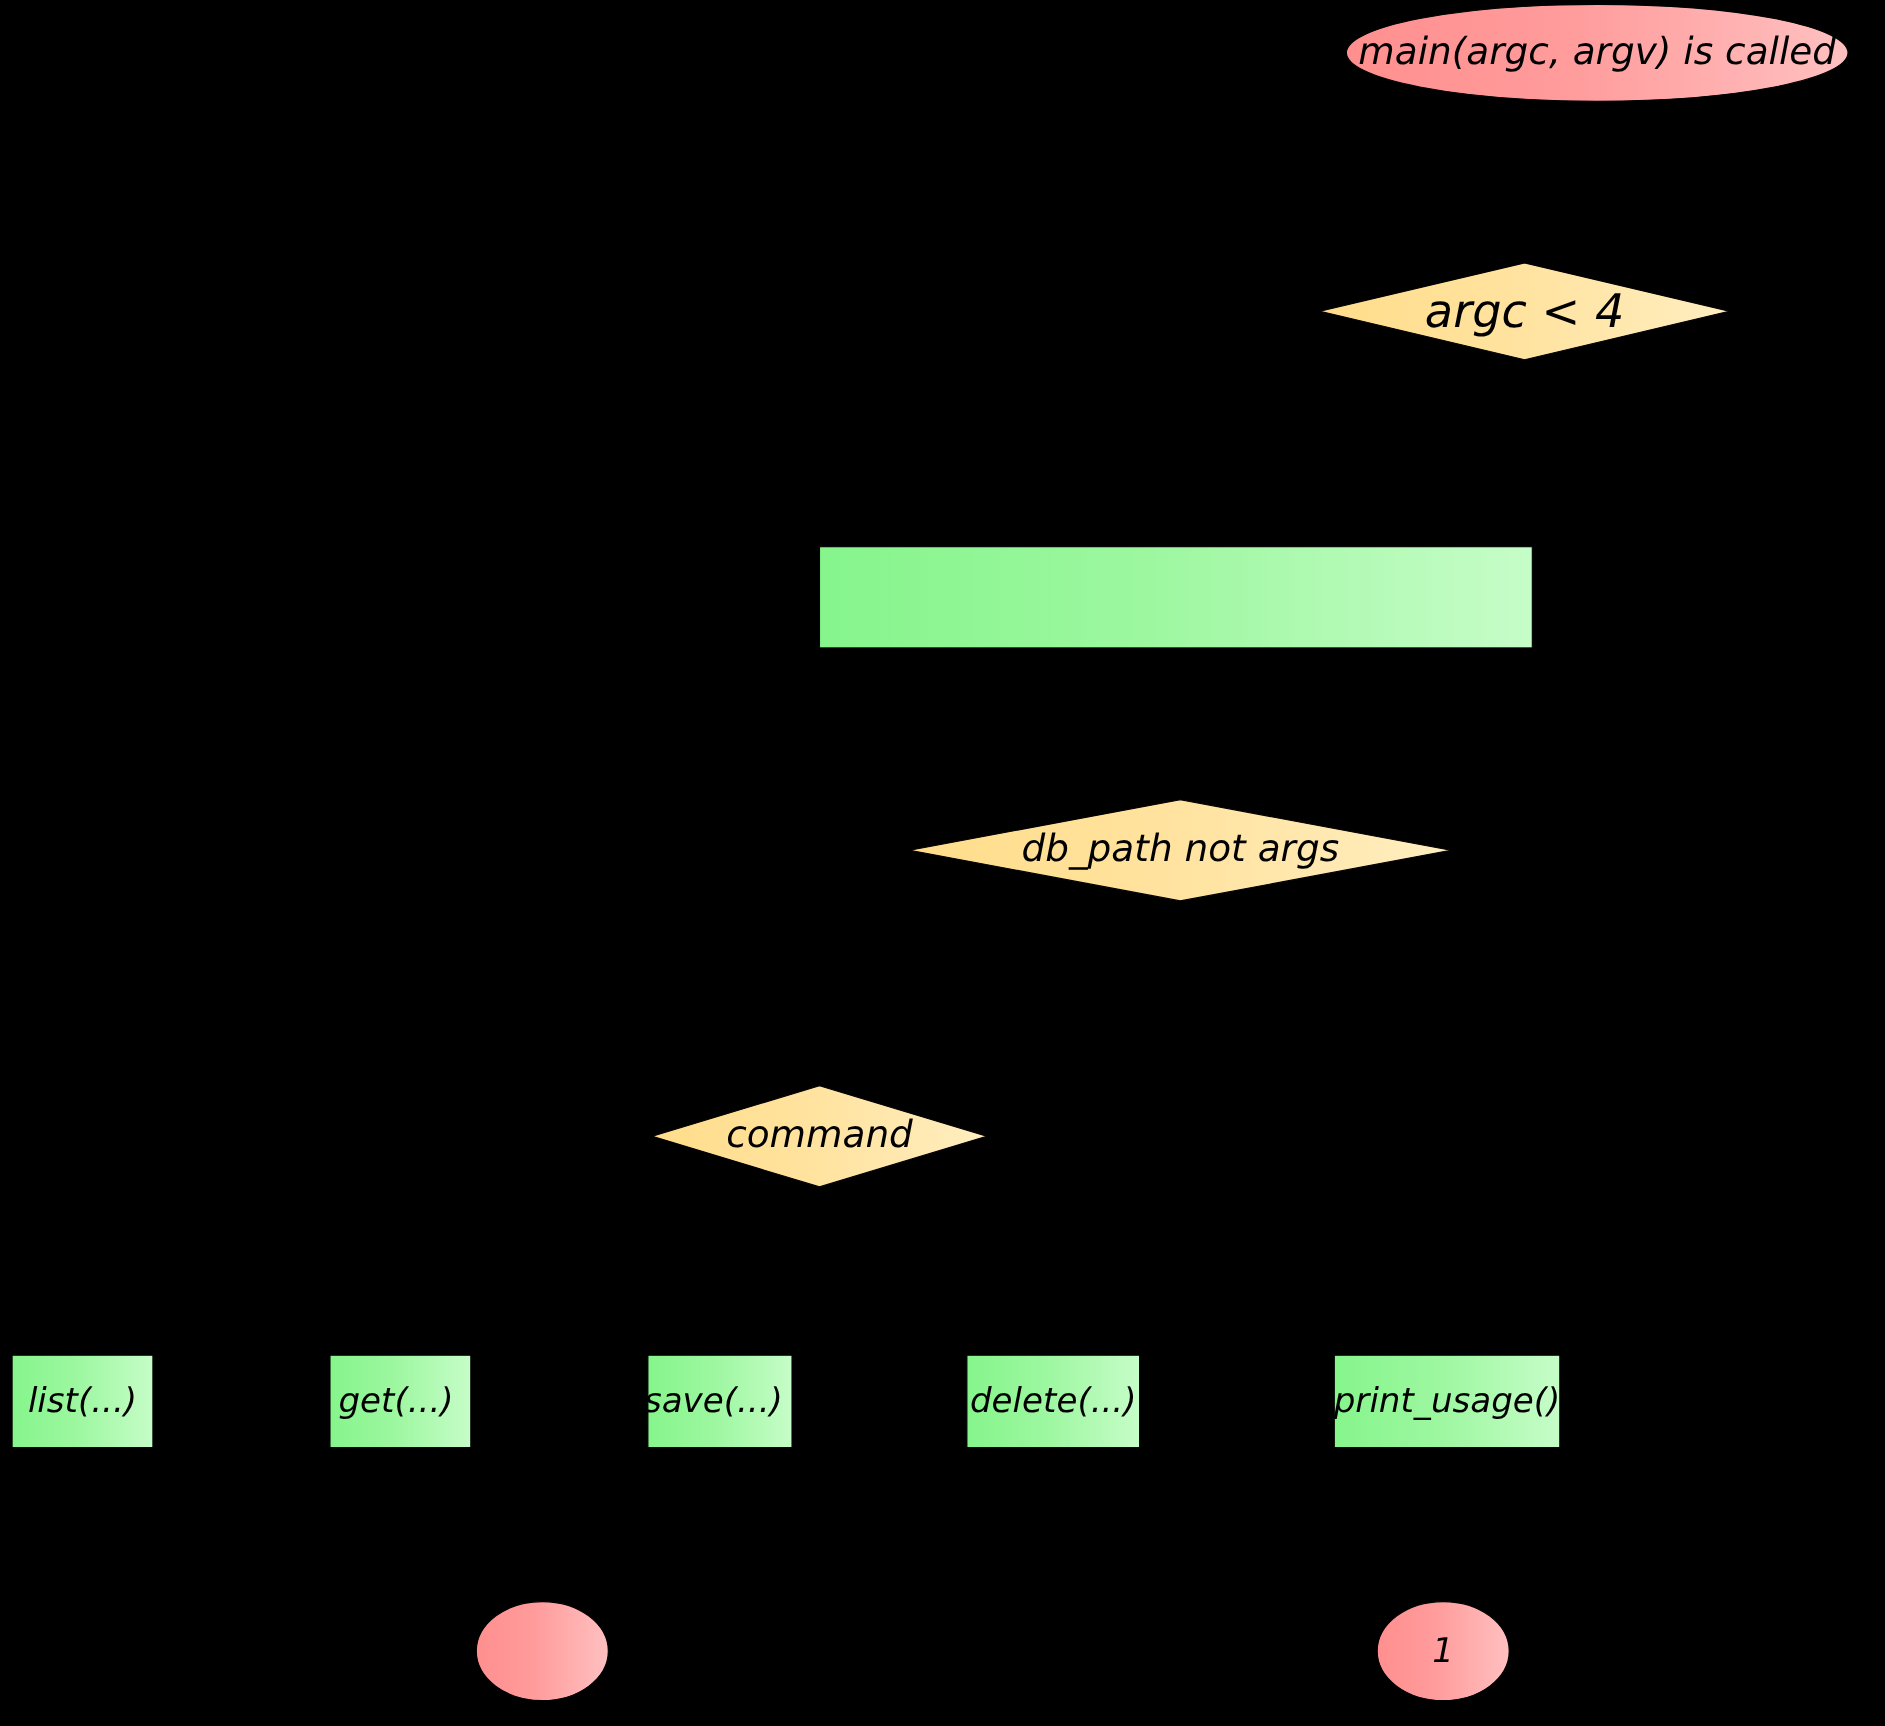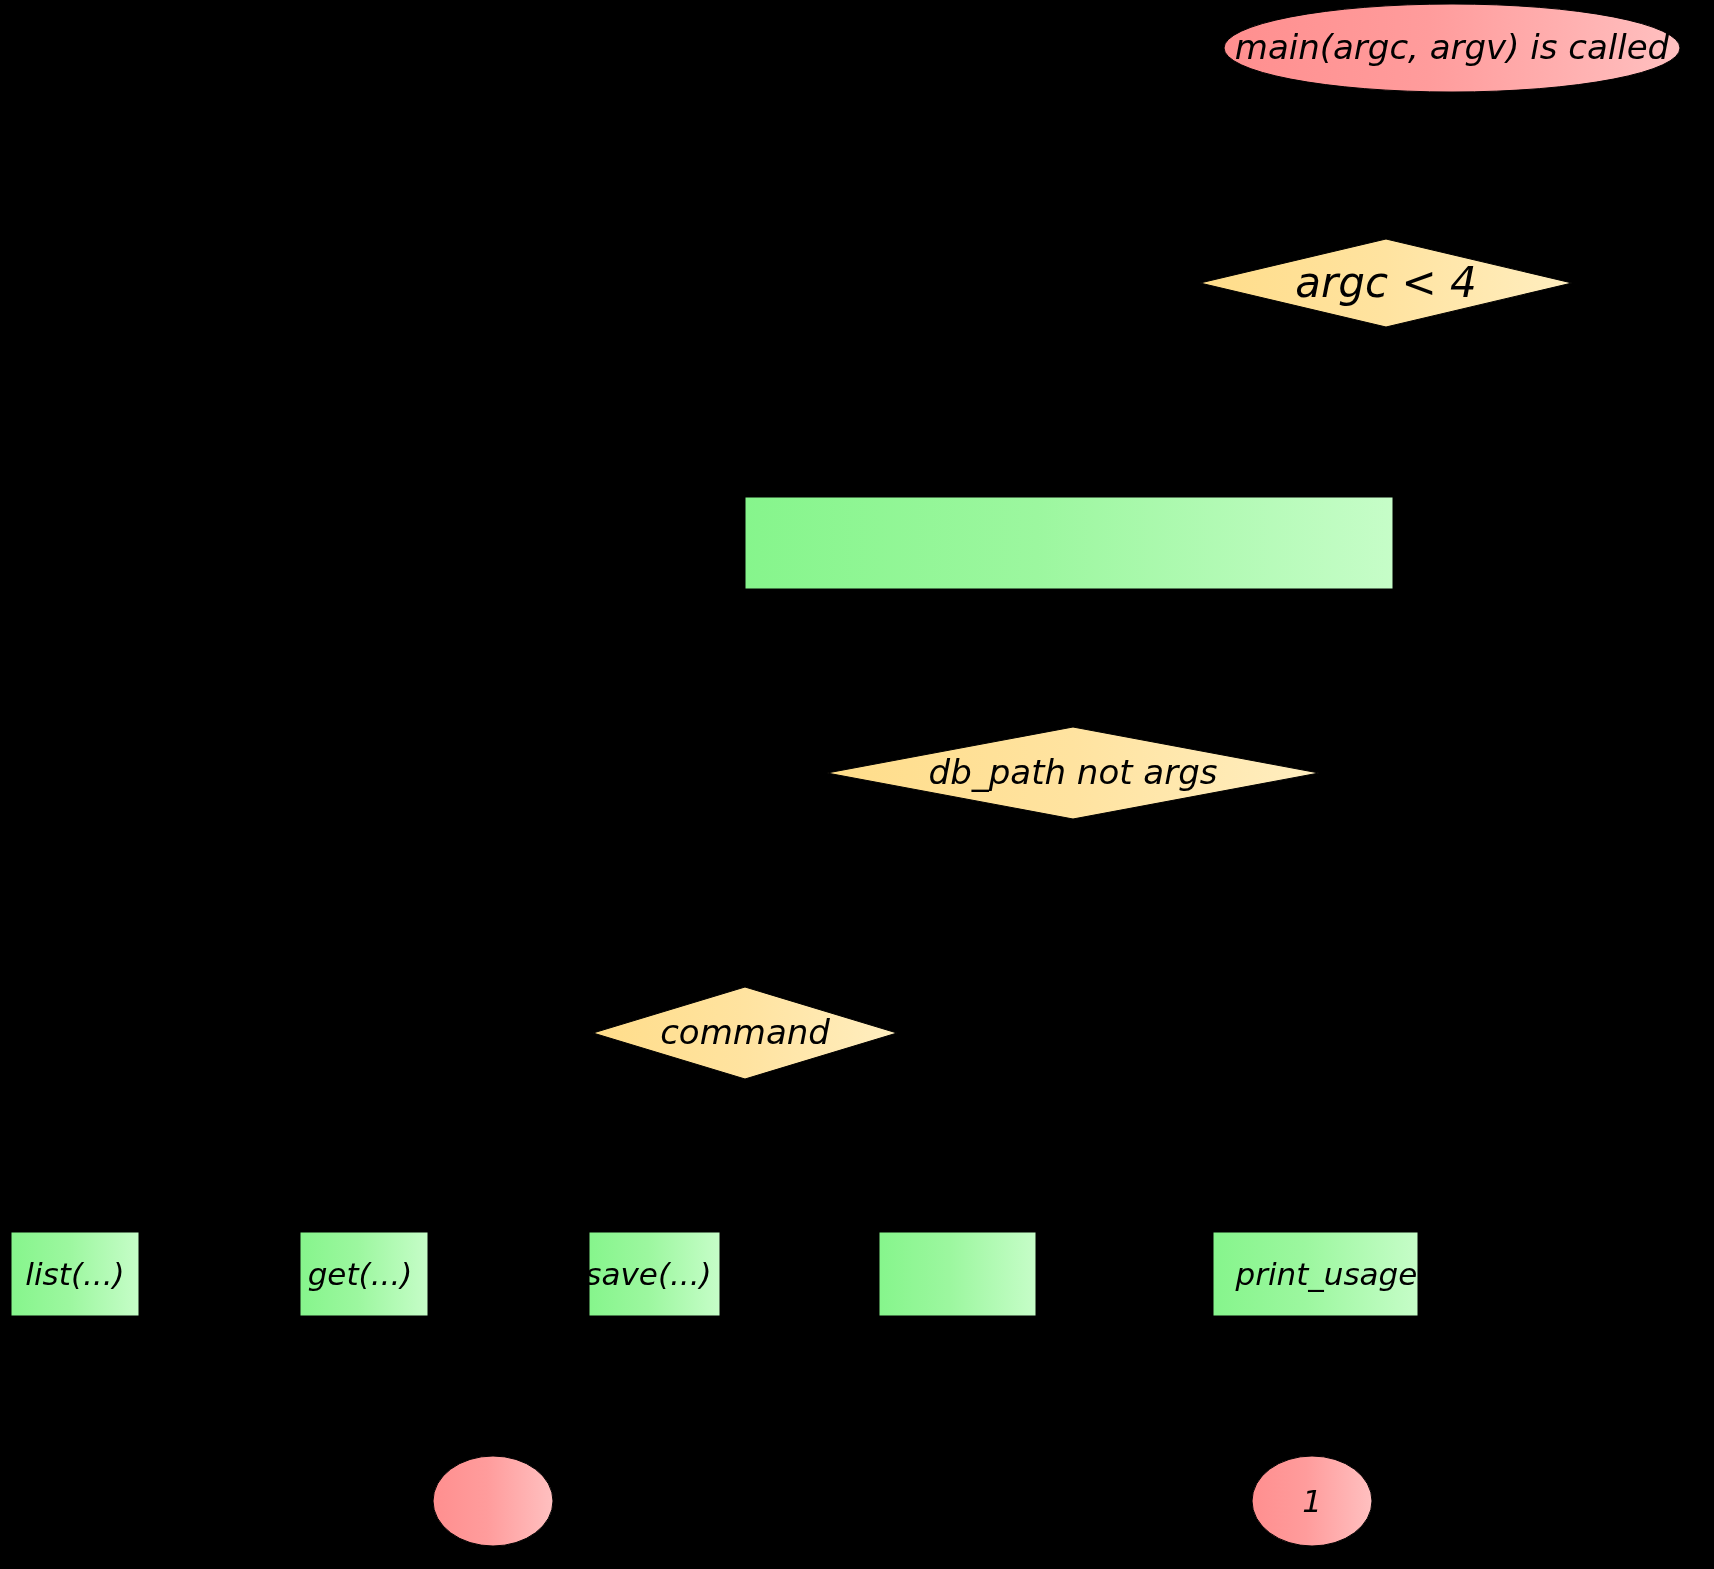--- a/index.html
+++ b/index.html
@@ -115,22 +115,23 @@
   <div class="node-label" style="left:827px; top:727px; width:492px; height:92px; font-size:34px;">db_path not args</div>
 
   <div class="node-label" style="left:593px; top:987px; width:304px; height:92px; font-size:34px;">command</div>
 
   <div class="node-label" style="left:11px; top:1232px; width:128px; height:84px; font-size:31px;">list(...)</div>
 
   <div class="node-label" style="left:296px; top:1232px; width:128px; height:84px; font-size:31px;">get(...)</div>
 
   <div class="node-label" style="left:589px; top:1232px; width:119px; height:84px; font-size:31px;">save(...)</div>
 
+  <div class="node-label" style="left:879px; top:1232px; width:157px; height:84px; font-size:31px;">delete(...)</div>
 
-  <div class="node-label" style="left:1213px; top:1232px; width:205px; height:84px; font-size:31px;padding-left:23px;">print_usage()</div>
+  <div class="node-label" style="left:1213px; top:1232px; width:205px; height:84px; font-size:31px;">print_usage()</div>
 
 
   <div class="node-label" style="left:1252px; top:1456px; width:120px; height:90px; font-size:31px;">1</div>
 
   <div class="edge-label" style="left:1545px; top:430px;">yes</div>
   <div class="edge-label" style="left:1200px; top:400px;">no</div>
   <div class="edge-label" style="left:1290px; top:930px;">yes</div>
   <div class="edge-label" style="left:880px; top:900px;">no</div>
   <div class="edge-label" style="left:300px; top:1140px;">list</div>
   <div class="edge-label" style="left:480px; top:1150px;">get</div>

